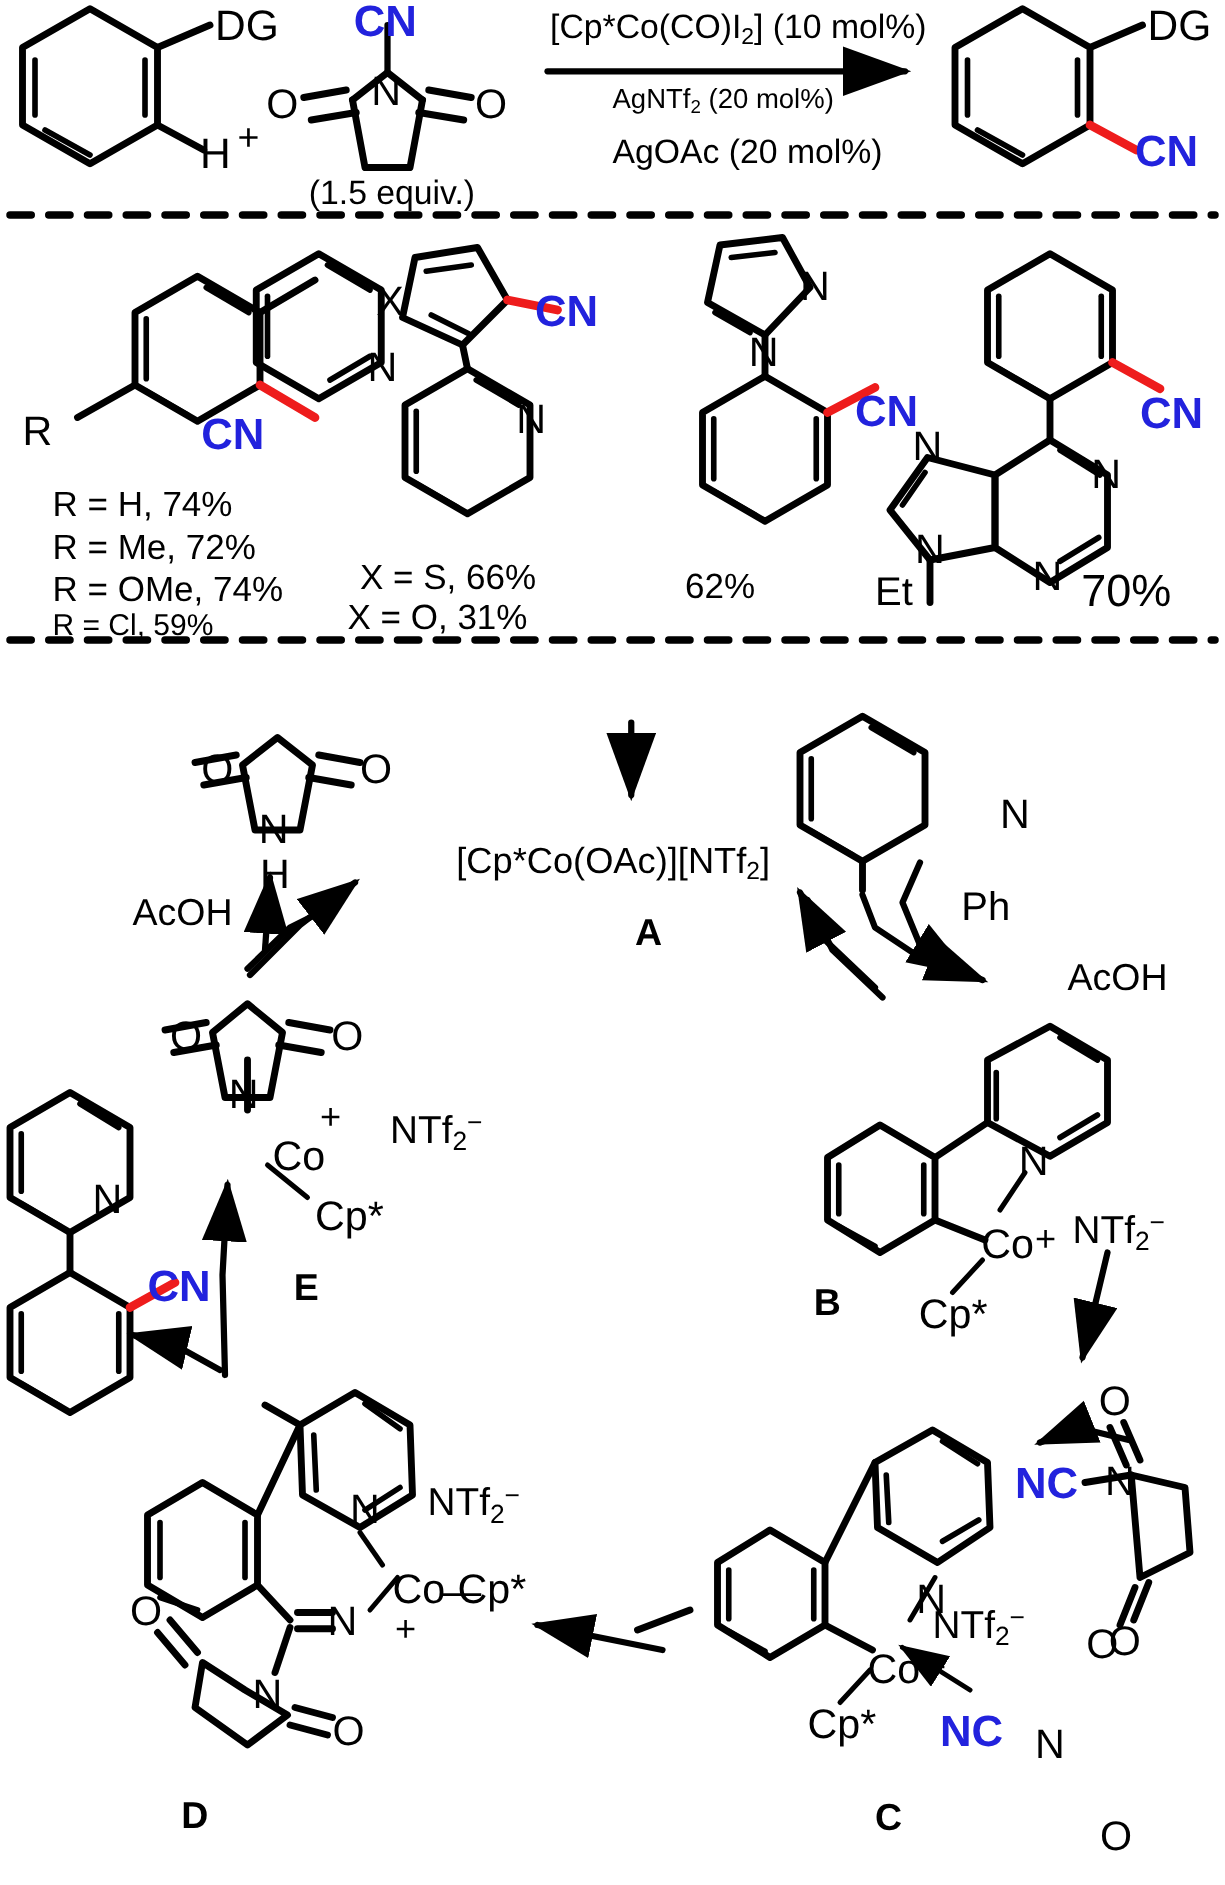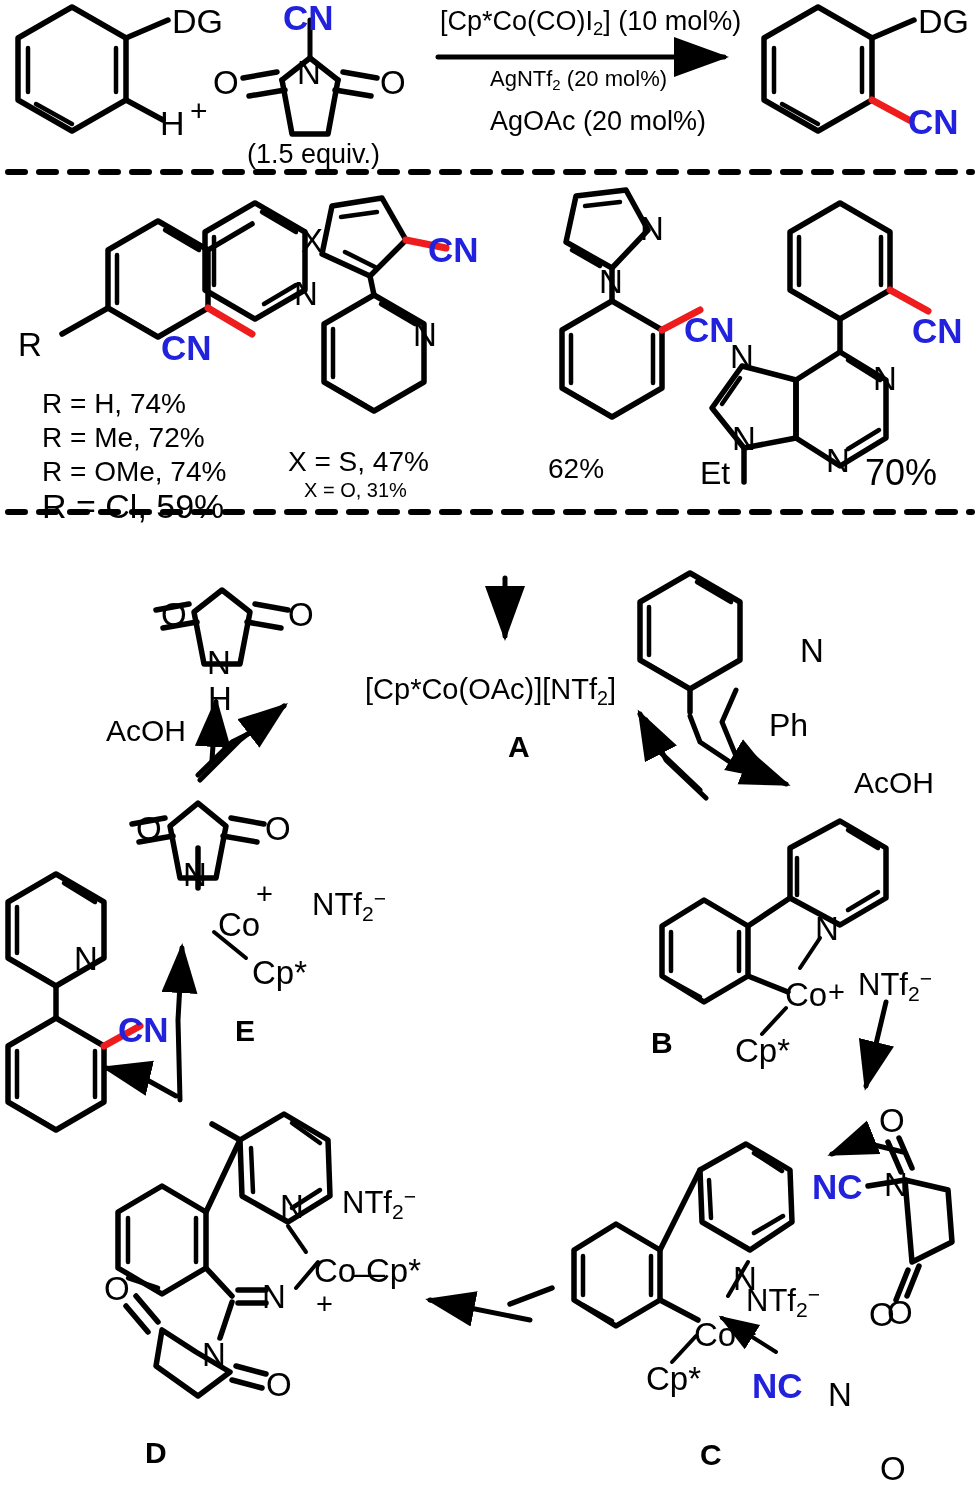--- a/index.html
+++ b/index.html
@@ -274,27 +274,27 @@
 
 <div class="lbl" style="left:918px;top:4px;font-size:34px;">DG</div>
 <div class="lbl" style="left:908px;top:104px;font-size:35px;font-weight:bold;color:#2222dd;">CN</div>
 
 <div class="lbl" style="left:294px;top:277px;font-size:33px;">N</div>
 <div class="lbl" style="left:18px;top:328px;font-size:33px;">R</div>
 <div class="lbl" style="left:161px;top:330px;font-size:35px;font-weight:bold;color:#2222dd;">CN</div>
 <div class="lbl" style="left:42px;top:390px;font-size:28px;">R = H, 74%</div>
 <div class="lbl" style="left:42px;top:424px;font-size:28px;">R = Me, 72%</div>
 <div class="lbl" style="left:42px;top:458px;font-size:28px;">R = OMe, 74%</div>
-<div class="lbl" style="left:42px;top:489px;font-size:34px;">R = Cl, 59%</div>
+<div class="lbl" style="left:42px;top:489px;font-size:24px;">R = Cl, 59%</div>
 
 <div class="lbl" style="left:301px;top:224px;font-size:33px;">X</div>
 <div class="lbl" style="left:428px;top:232px;font-size:35px;font-weight:bold;color:#2222dd;">CN</div>
 <div class="lbl" style="left:413px;top:318px;font-size:33px;">N</div>
-<div class="lbl" style="left:288px;top:448px;font-size:28px;">X = S, 47%</div>
-<div class="lbl" style="left:304px;top:480px;font-size:20px;">X = O, 31%</div>
+<div class="lbl" style="left:288px;top:448px;font-size:28px;">X = S, 66%</div>
+<div class="lbl" style="left:278px;top:480px;font-size:28px;">X = O, 31%</div>
 
 <div class="lbl" style="left:640px;top:212px;font-size:33px;">N</div>
 <div class="lbl" style="left:599px;top:265px;font-size:33px;">N</div>
 <div class="lbl" style="left:684px;top:312px;font-size:35px;font-weight:bold;color:#2222dd;">CN</div>
 <div class="lbl" style="left:548px;top:455px;font-size:28px;">62%</div>
 
 <div class="lbl" style="left:912px;top:313px;font-size:35px;font-weight:bold;color:#2222dd;">CN</div>
 <div class="lbl" style="left:730px;top:340px;font-size:33px;">N</div>
 <div class="lbl" style="left:873px;top:362px;font-size:33px;">N</div>
 <div class="lbl" style="left:826px;top:444px;font-size:33px;">N</div>

